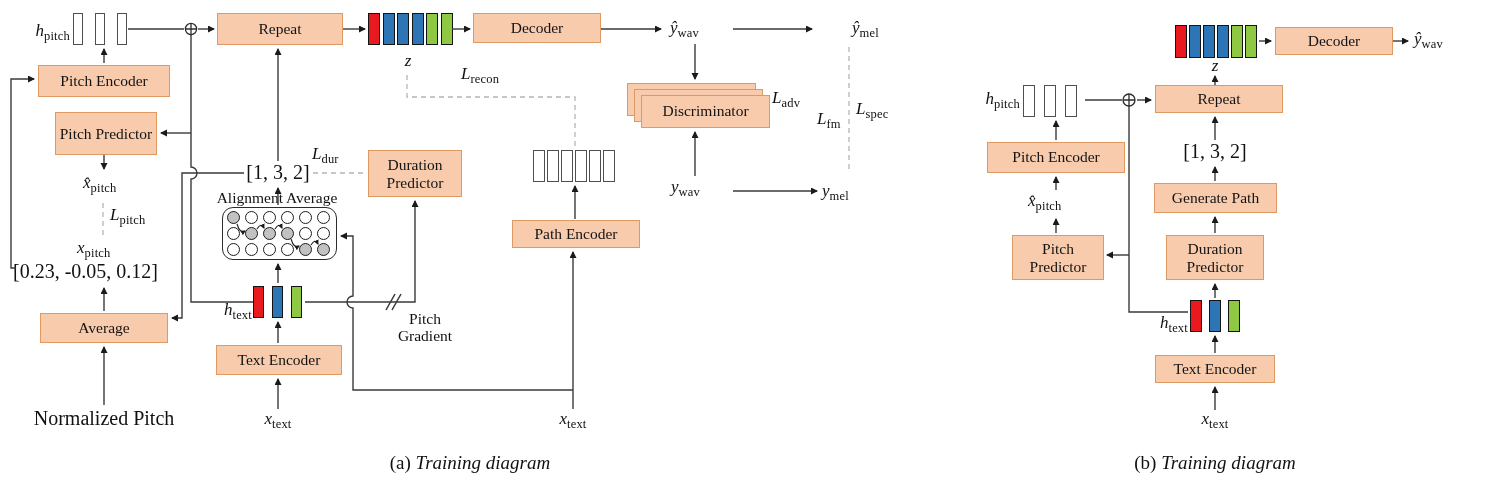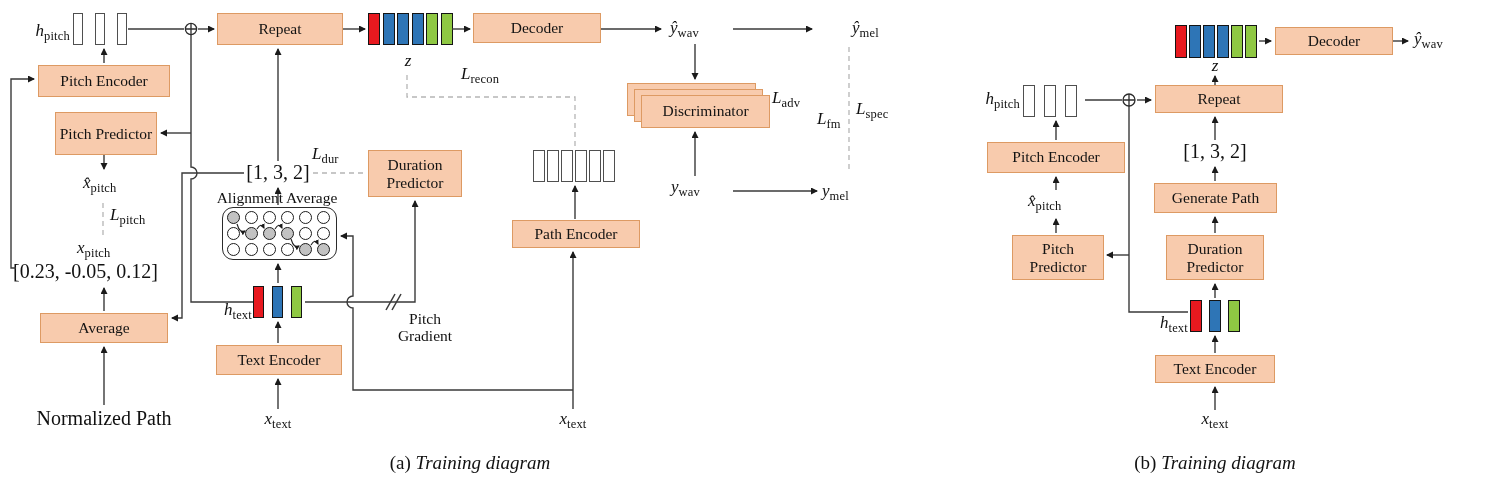--- a/index.html
+++ b/index.html
@@ -203,21 +203,21 @@
         <div class="tok tok-white" style="background: rgb(255, 255, 255);"></div>
         <div class="tok tok-white" style="background: rgb(255, 255, 255);"></div>
         <div class="tok tok-white" style="background: rgb(255, 255, 255);"></div>
       </div>
 
     <div class="ml r" style="left:10px;top:21px;width:60px"><i>h</i><sub>pitch</sub></div>
     <div class="ml" style="left:83px;top:173px"><i>x̂</i><sub>pitch</sub></div>
     <div class="ml" style="left:110px;top:205px"><i>L</i><sub>pitch</sub></div>
     <div class="ml" style="left:77px;top:238px"><i>x</i><sub>pitch</sub></div>
     <div class="lbl" style="left:13px;top:260px">[0.23, -0.05, 0.12]</div>
-    <div class="lbl c" style="left:31px;top:407px;width:146px">Normalized Path</div>
+    <div class="lbl c" style="left:31px;top:407px;width:146px">Normalized Pitch</div>
     <div class="lbl c" style="left:242px;top:161px;width:72px">[1, 3, 2]</div>
     <div class="ml" style="left:312px;top:144px"><i>L</i><sub>dur</sub></div>
     <div class="lbl wrap" style="position:absolute;left:383px;top:310px;width:84px;z-index:3">Pitch Gradient</div>
     <div class="ml r" style="left:215px;top:300px;width:37px"><i>h</i><sub>text</sub></div>
     <div class="ml c" style="left:248px;top:409px;width:60px"><i>x</i><sub>text</sub></div>
     <div class="ml c" style="left:543px;top:409px;width:60px"><i>x</i><sub>text</sub></div>
     <div class="ml c" style="left:398px;top:51px;width:20px"><i>z</i></div>
     <div class="ml" style="left:461px;top:64px"><i>L</i><sub>recon</sub></div>
     <div class="ml" style="left:670px;top:18px"><i>ŷ</i><sub>wav</sub></div>
     <div class="ml" style="left:852px;top:18px"><i>ŷ</i><sub>mel</sub></div>

